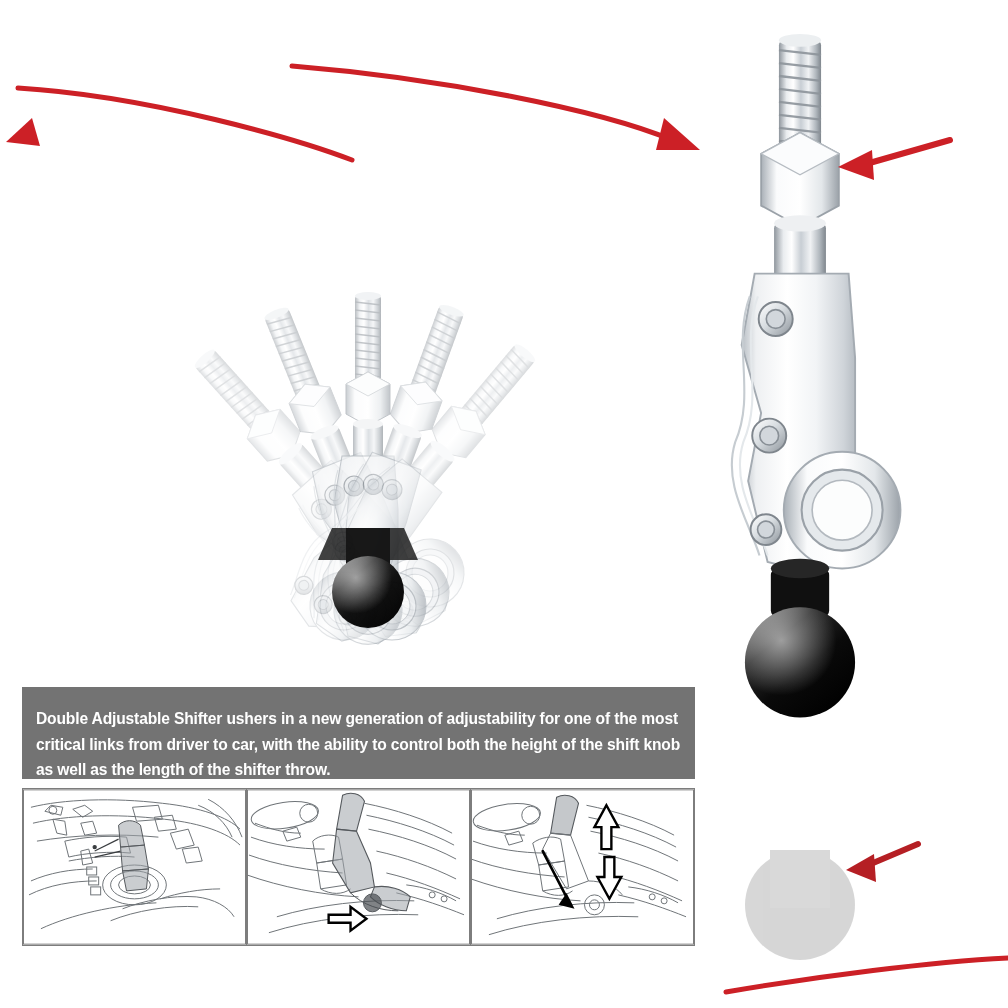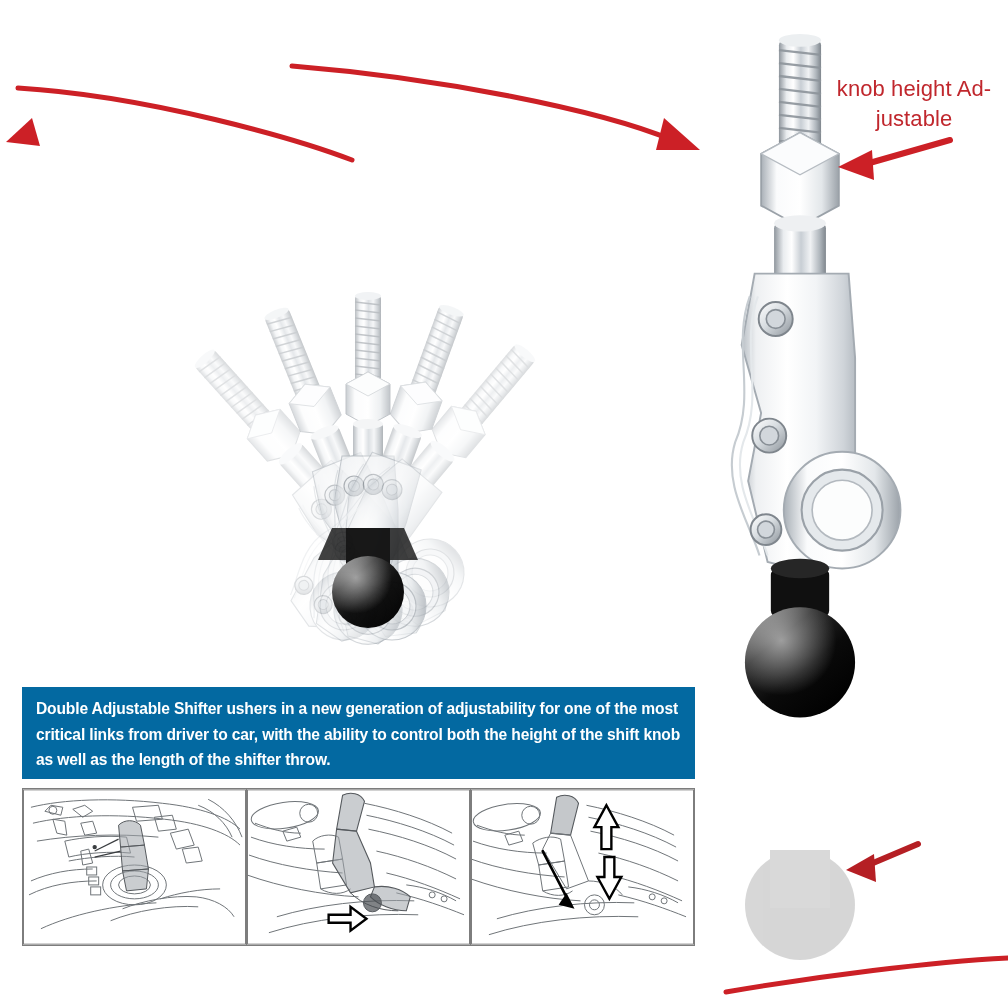--- a/index.html
+++ b/index.html
@@ -23,23 +23,23 @@
     text-align:center;
     white-space:pre-line;
     letter-spacing:.1px;
   }
   #anno-knob{left:820px;top:74px;width:188px;}
   #anno-throw{left:840px;top:772px;width:168px;}
 
   
   #desc-band{
     position:absolute;left:22px;top:687px;width:673px;height:92px;
-    background:#0369a1;
+    background:#737373;
     box-sizing:border-box;
-    padding:9px 14px 0 14px;
+    padding:19px 14px 0 14px;
   }
   #desc-text{
     color:#ffffff;
     font-family:"Liberation Sans", sans-serif;
     font-size:15.6px;
     font-weight:bold;
     line-height:25.5px;
     letter-spacing:-0.15px;
     margin:0;
   }
@@ -264,22 +264,20 @@
     </g>
 
     <g>
       <line x1="918" y1="844" x2="866" y2="866" stroke="#b51f24" stroke-width="6" stroke-linecap="round"></line>
       <path d="M874,854 L846,870 L876,882 Z" fill="#b51f24"></path>
     </g>
 
     <path d="M726,992 C820,976 930,962 1008,958" fill="none" stroke="#cc2026" stroke-width="5" stroke-linecap="round"></path>
   </svg>
 
-  <div class="anno" id="anno-knob">knob height Ad-
-justable</div>
 
 
   <div id="desc-band">
     <p id="desc-text">Double Adjustable Shifter ushers in a new generation of adjustability for one of the most critical links from driver to car, with the ability to control both the height of the shift knob as well as the length of the shifter throw.</p>
   </div>
 
   <div id="thumbs">
 
     <div class="thumb">
       <svg viewBox="0 0 224 156" xmlns="http://www.w3.org/2000/svg">

